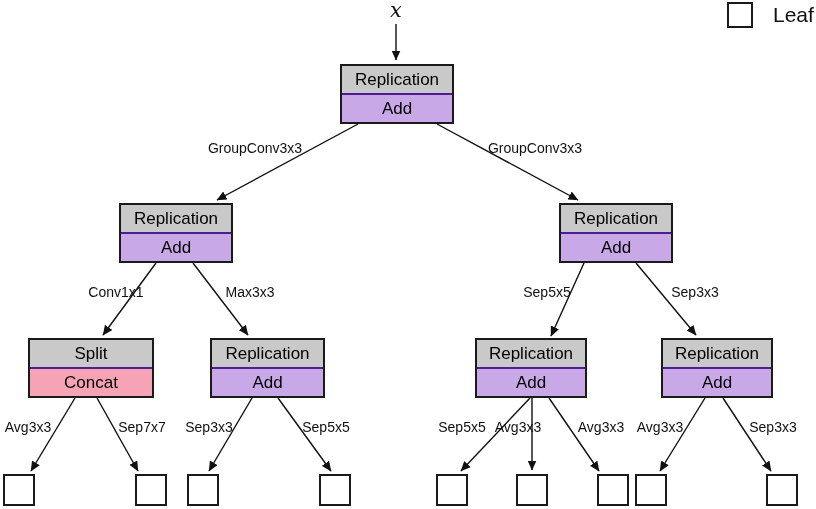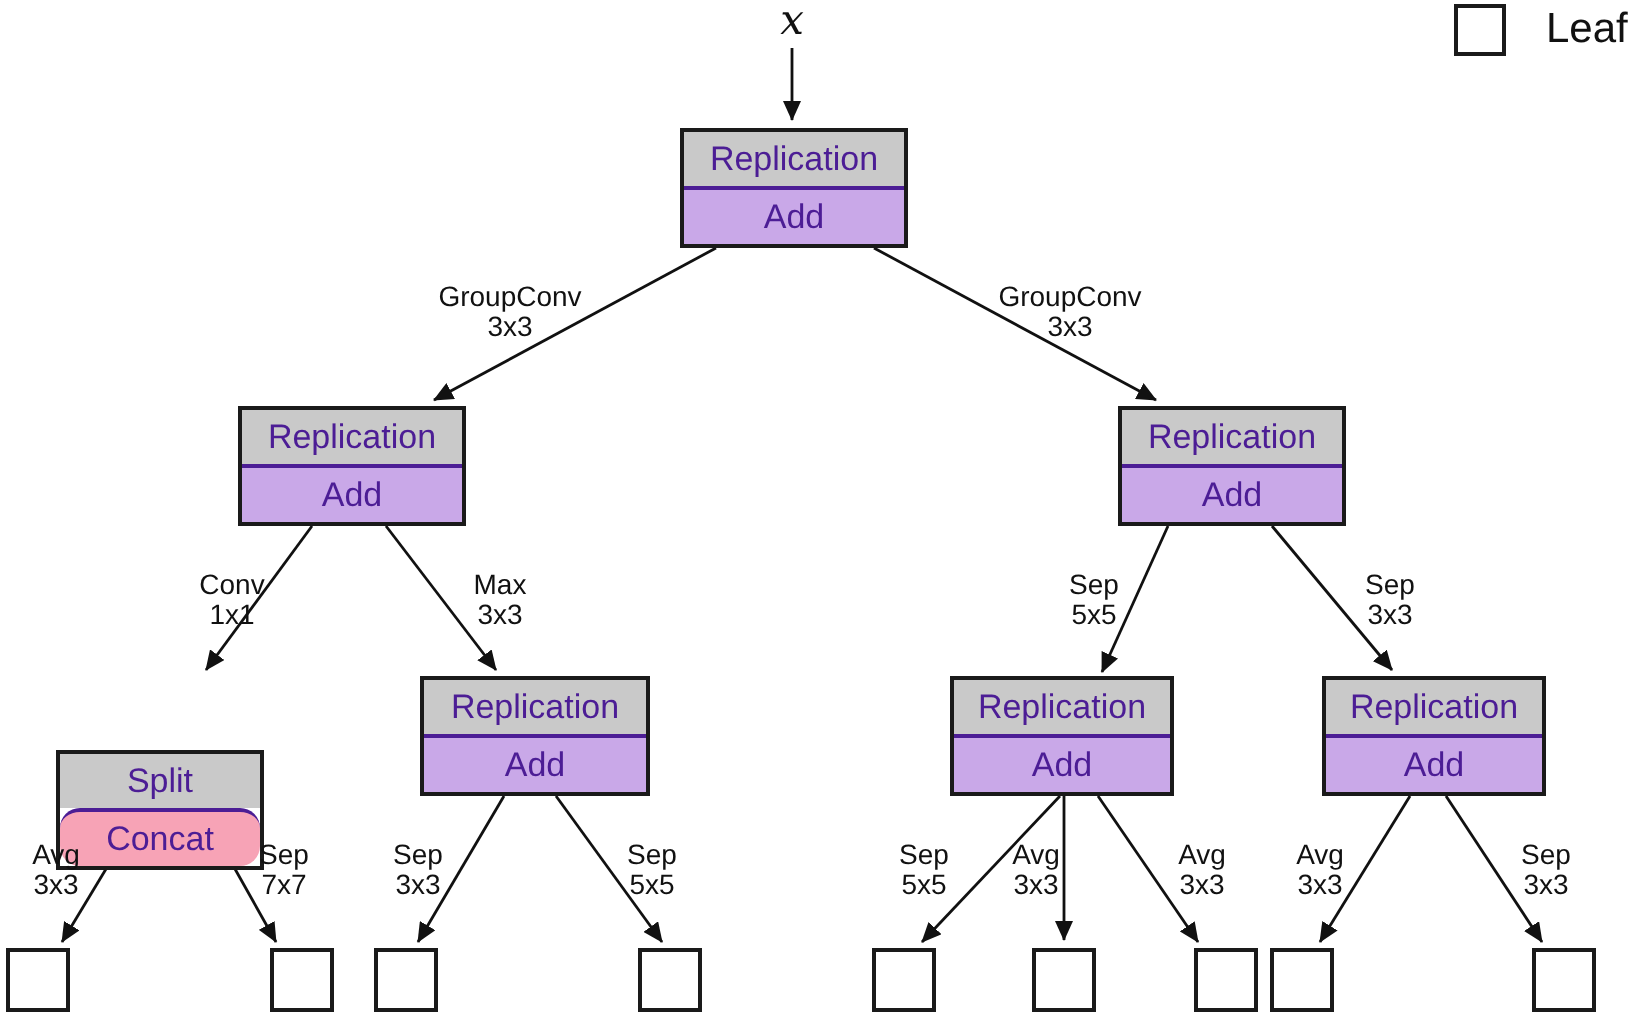--- a/index.html
+++ b/index.html
@@ -16,33 +16,33 @@
   .legend { position:absolute; top:2px; left:727px; display:flex; align-items:center; }
   .legend-box {
     width:22px; height:22px; background:#ffffff; border:2px solid #1a1a1a; display:inline-block;
   }
   .legend-text { font-size:21px; color:#111; margin-left:20px; }
   .node {
     position:absolute; border:2px solid #1a1a1a; box-sizing:border-box;
   }
   .node .row {
     height:27px; line-height:27px; text-align:center;
-    font-size:17px; color:#4c1d95;
+    font-size:17px; color:#000000;
   }
   .node .row + .row { border-top:2px solid #4c1d95; }
   .row.hdr    { background:#c9c9c9; }
   .row.add    { background:#c9a8e8; }
-  .row.concat { background:#f7a3b6;border-radius:10px; }
+  .row.concat { background:#f7a3b6; }
   .leaf {
     position:absolute; width:28px; height:28px;
     background:#ffffff; border:2px solid #1a1a1a;
   }
   .elabel {
     position:absolute; transform:translateX(-50%);
-    display:flex; flex-direction:column; align-items:center;
+    display:flex; flex-direction:row; align-items:center;
     font-size:14px; line-height:15px; color:#111; white-space:nowrap;
   }
 </style>
 </head>
 <body>
 
 <div class="canvas">
 
   <svg class="edges" viewBox="0 0 816 509">
     <defs>
@@ -83,21 +83,21 @@
   <div class="node" style="left:119px; top:203px; width:114px;">
     <div class="row hdr">Replication</div>
     <div class="row add">Add</div>
   </div>
 
   <div class="node" style="left:559px; top:203px; width:114px;">
     <div class="row hdr">Replication</div>
     <div class="row add">Add</div>
   </div>
 
-  <div class="node" style="left:28px; top:338px; width:104px;margin-top:37px;">
+  <div class="node" style="left:28px; top:338px; width:126px;">
     <div class="row hdr">Split</div>
     <div class="row concat">Concat</div>
   </div>
 
   <div class="node" style="left:210px; top:338px; width:115px;">
     <div class="row hdr">Replication</div>
     <div class="row add">Add</div>
   </div>
 
   <div class="node" style="left:475px; top:338px; width:112px;">

